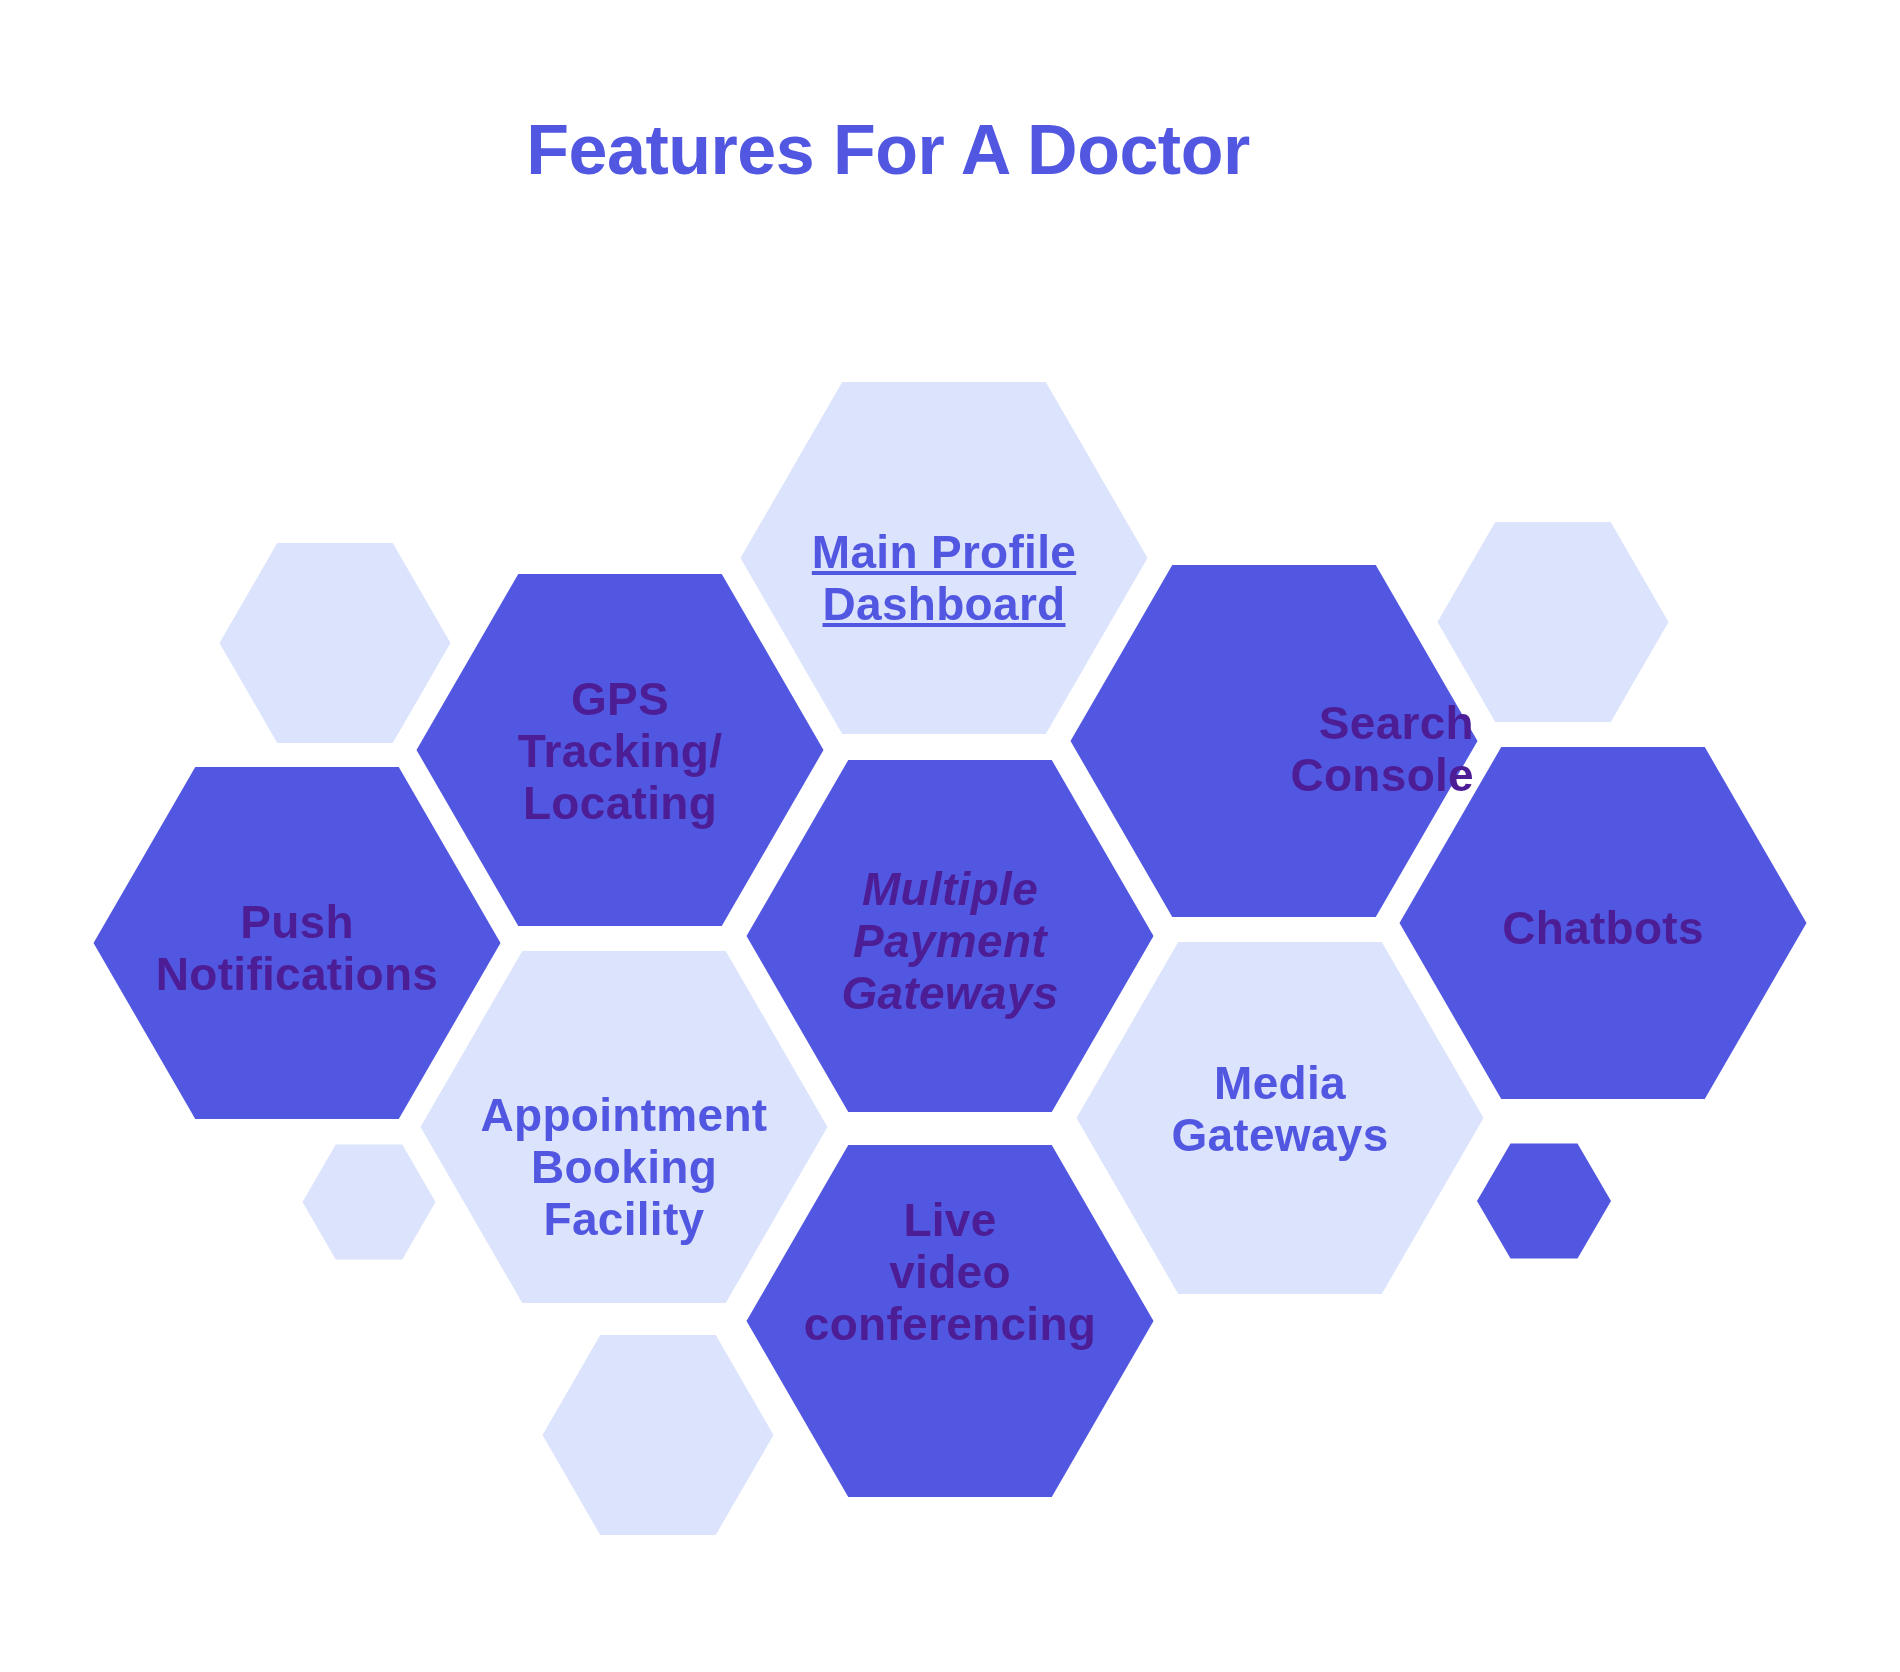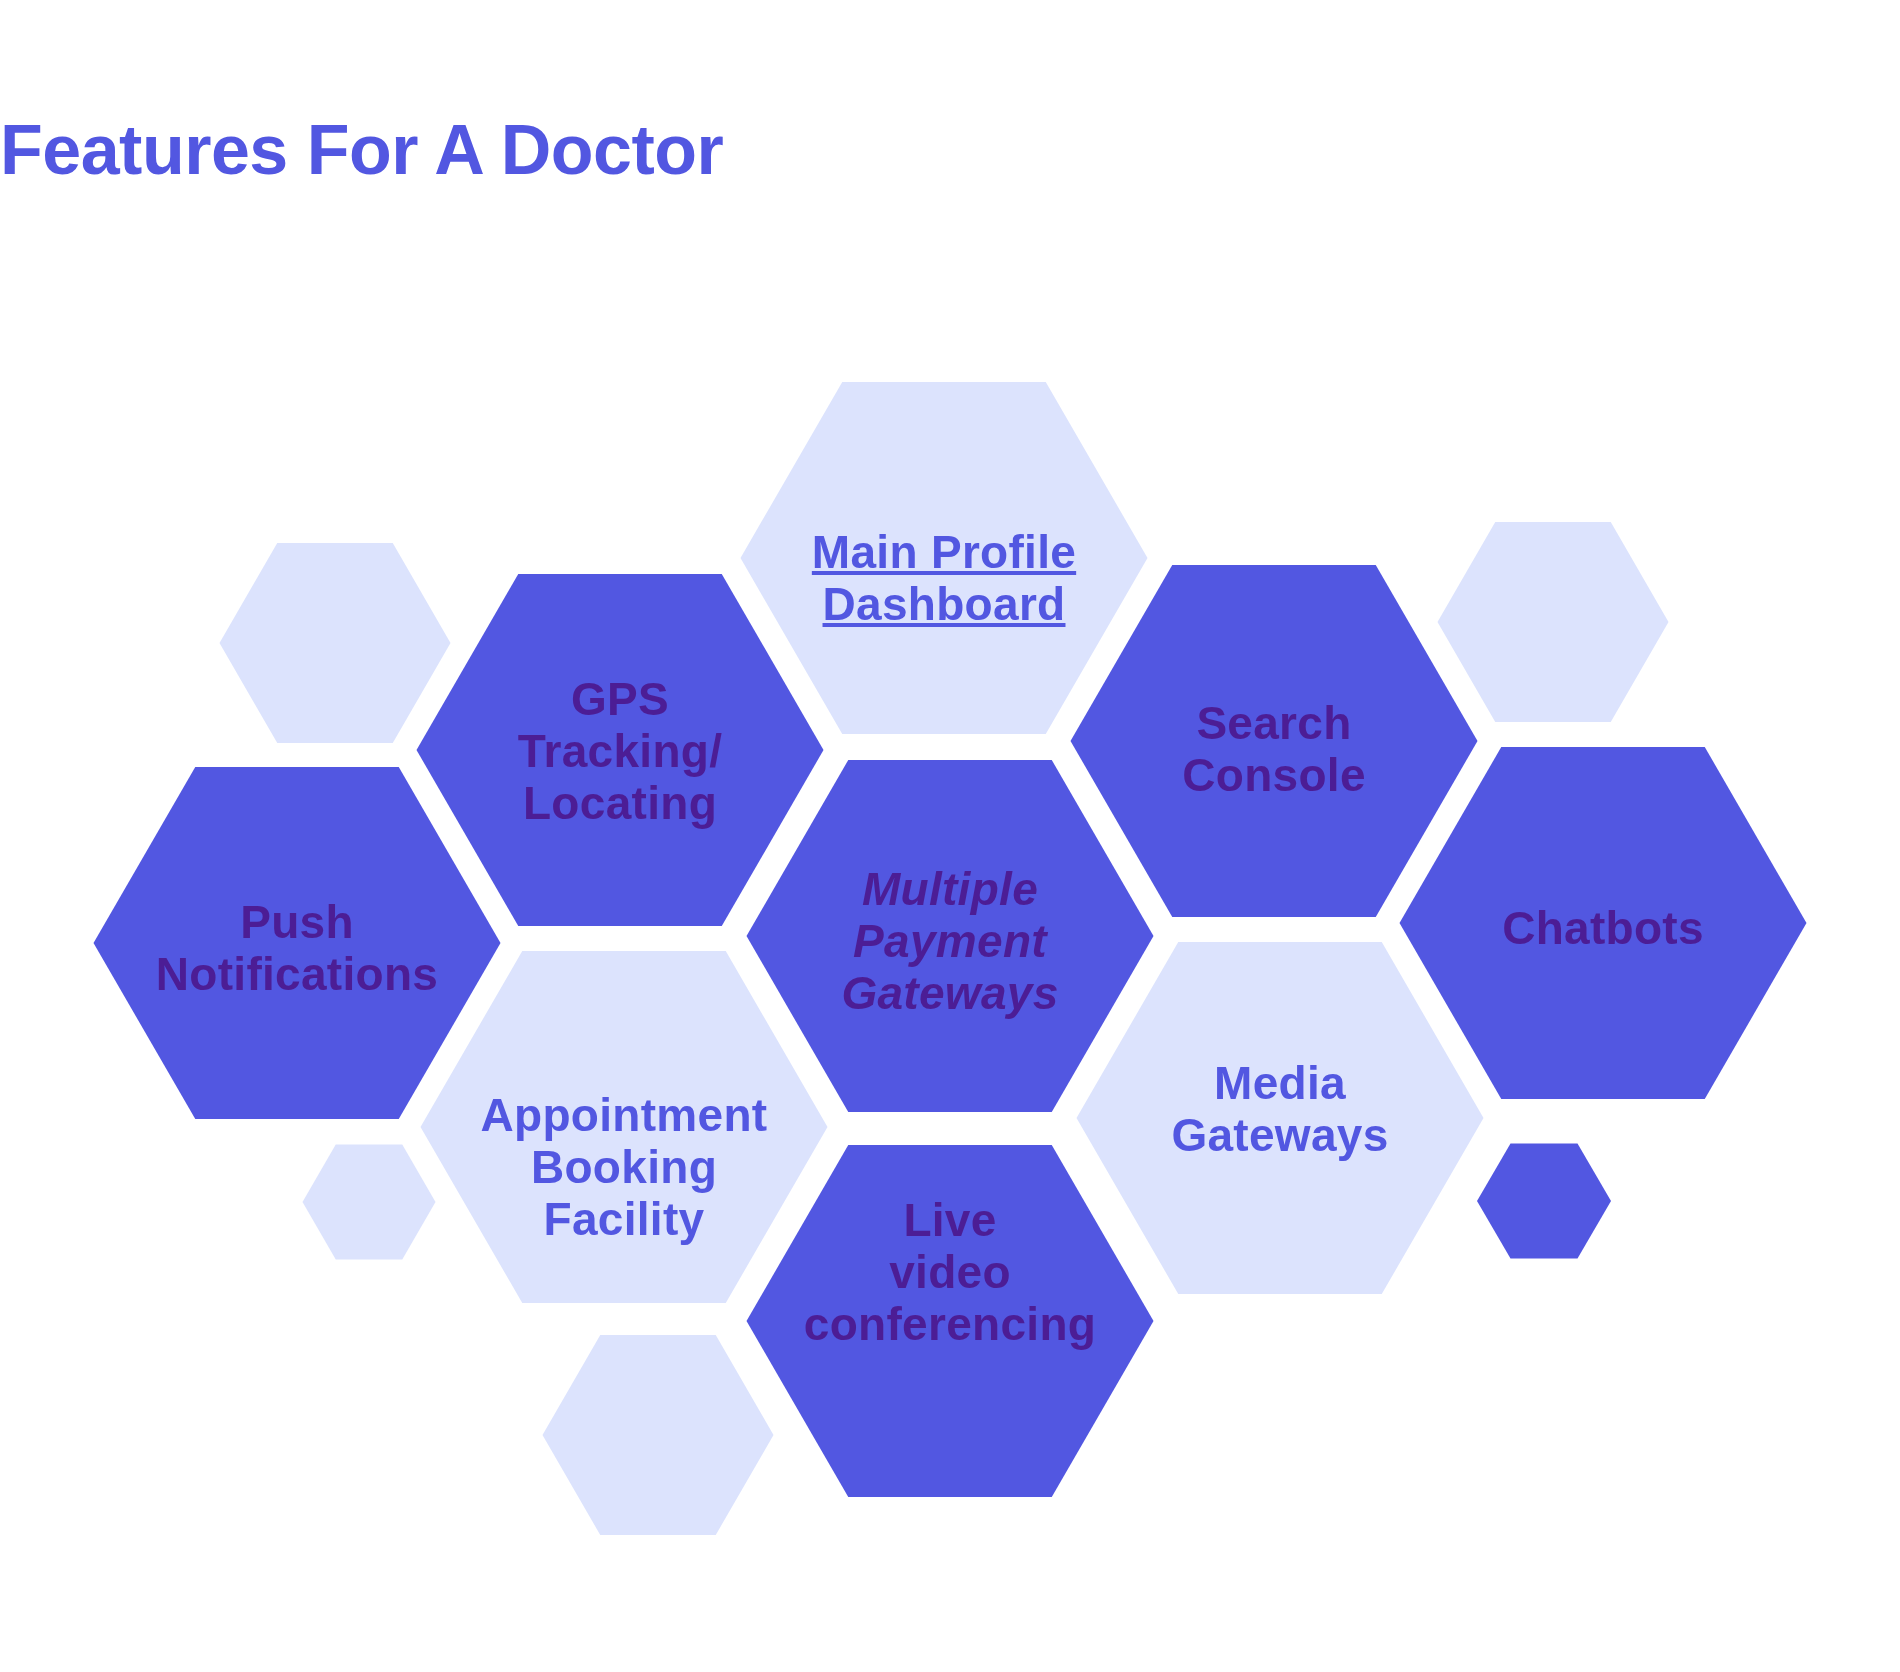--- a/index.html
+++ b/index.html
@@ -1,18 +1,18 @@
 <!DOCTYPE html>
 <html><head>
 <meta charset="utf-8">
 <style>
   html, body { margin: 0; padding: 0; background: #ffffff; }
   body { width: 1900px; height: 1672px; position: relative; overflow: hidden;
          font-family: "Liberation Sans", "DejaVu Sans", sans-serif; }
-  .title { position: absolute; left: 0; width: 1776px; text-align: left;
+  .title { position: absolute; left: 0; width: 1776px; text-align: center;
            color: #5257E1; font-weight: 700; font-size: 70px; line-height: 88px;
            top: 106px; letter-spacing: -0.5px; }
   .title div { white-space: nowrap; }
   svg.hexes { position: absolute; left: 0; top: 0; width: 1900px; height: 1672px; }
   .label { position: absolute; width: 400px; margin-left: -200px; text-align: center;
            font-weight: 700; font-size: 46px; line-height: 52px; transform: translateY(-50%);
            white-space: pre-line; letter-spacing: 0.3px; }
   .label.on-dark { color: #4c1d95; }
   .label.on-light { color: #5257E1; }
 </style>
@@ -43,21 +43,21 @@
       <polygon points="746.5,1321 848.25,1145 1051.75,1145 1153.5,1321 1051.75,1497 848.25,1497" fill="#5257E1"></polygon>
     </g>
 </svg>
 
 <div id="labels">
     <div class="label on-light" style="left: 944px; top: 578px; text-decoration: underline;">Main Profile
 Dashboard</div>
     <div class="label on-dark" style="left: 620px; top: 751px;">GPS
 Tracking/
 Locating</div>
-    <div class="label on-dark" style="left: 1274px; top: 749px;">Search
+    <div class="label on-dark" style="left: 1274px; top: 749px; text-align: right;">Search
 Console</div>
     <div class="label on-dark" style="left: 297px; top: 948px;">Push
 Notifications</div>
     <div class="label on-dark" style="left: 950px; top: 941px; font-style: italic;">Multiple
 Payment
 Gateways</div>
     <div class="label on-dark" style="left: 1603px; top: 928px;">Chatbots</div>
     <div class="label on-light" style="left: 624px; top: 1167px;">Appointment
 Booking
 Facility</div>

